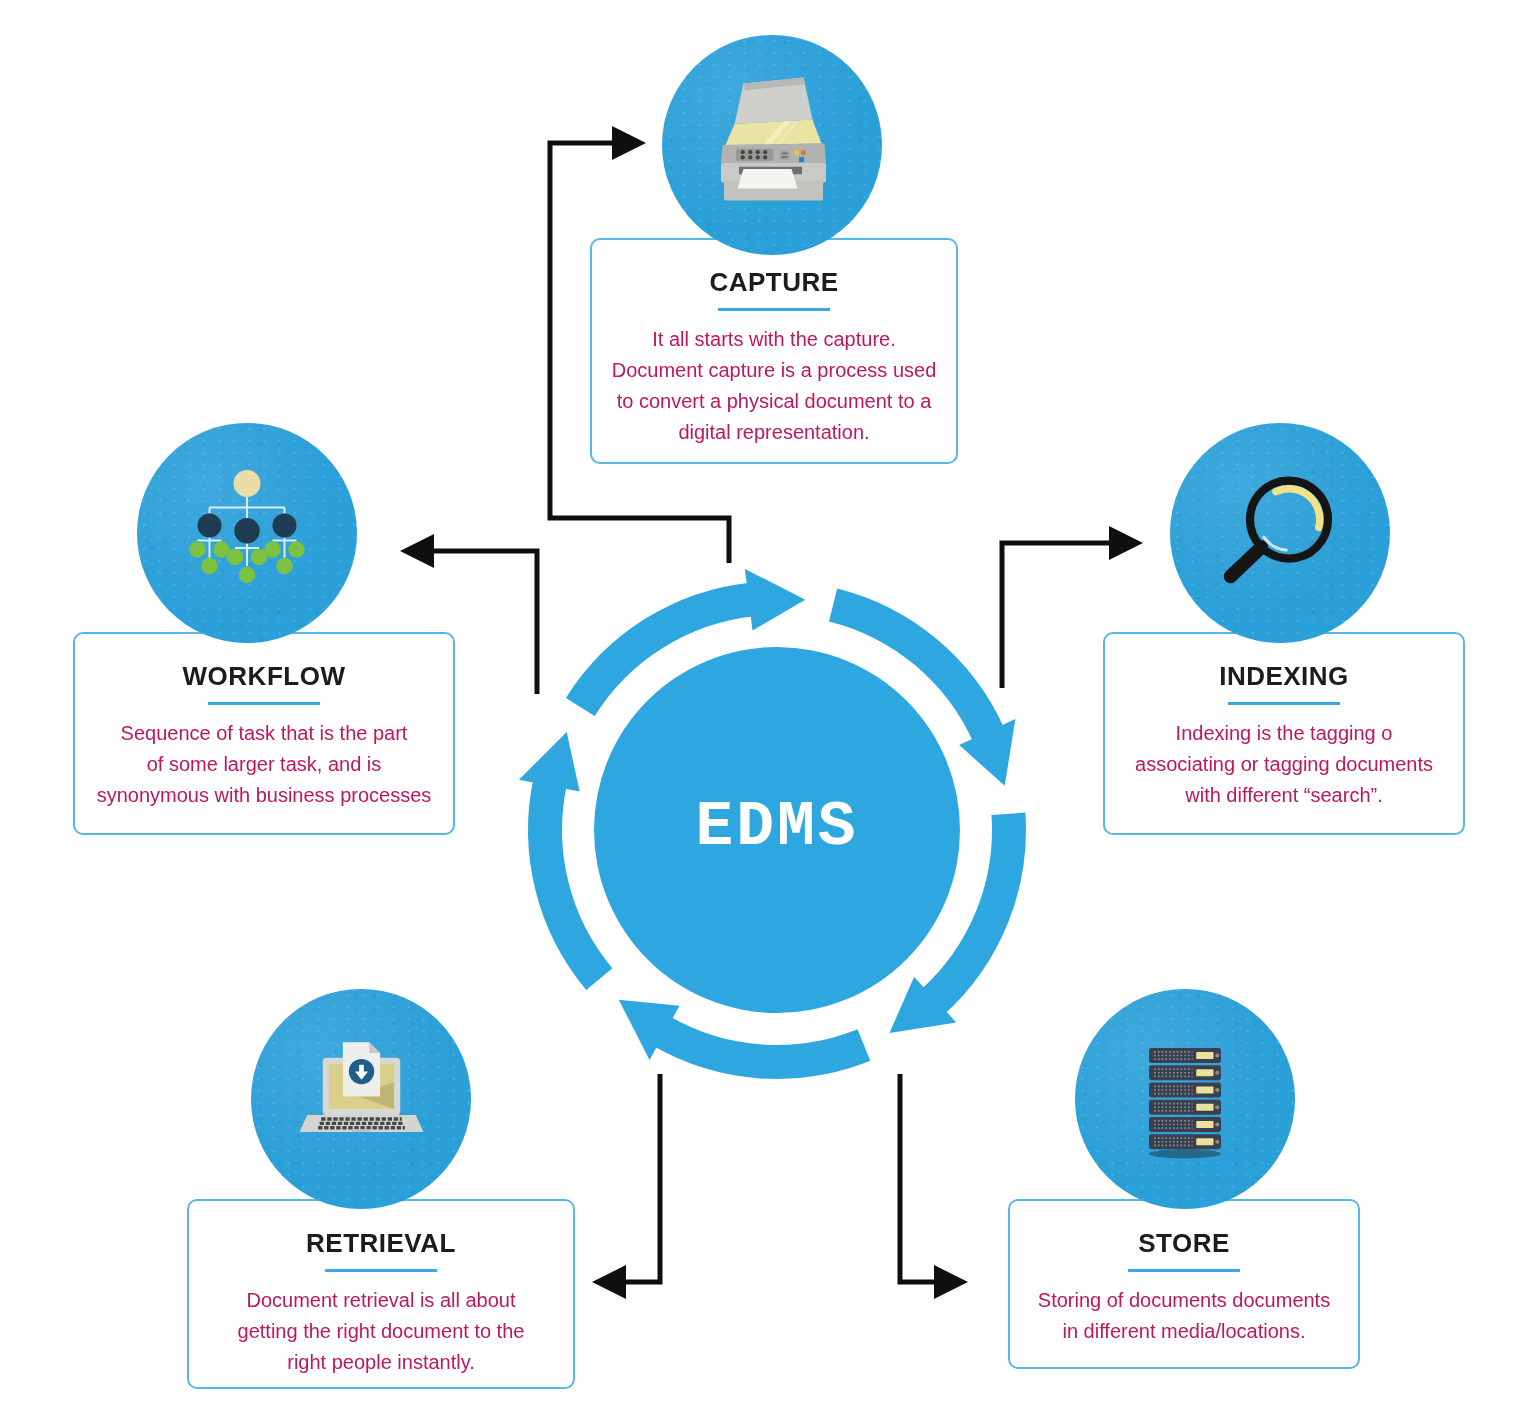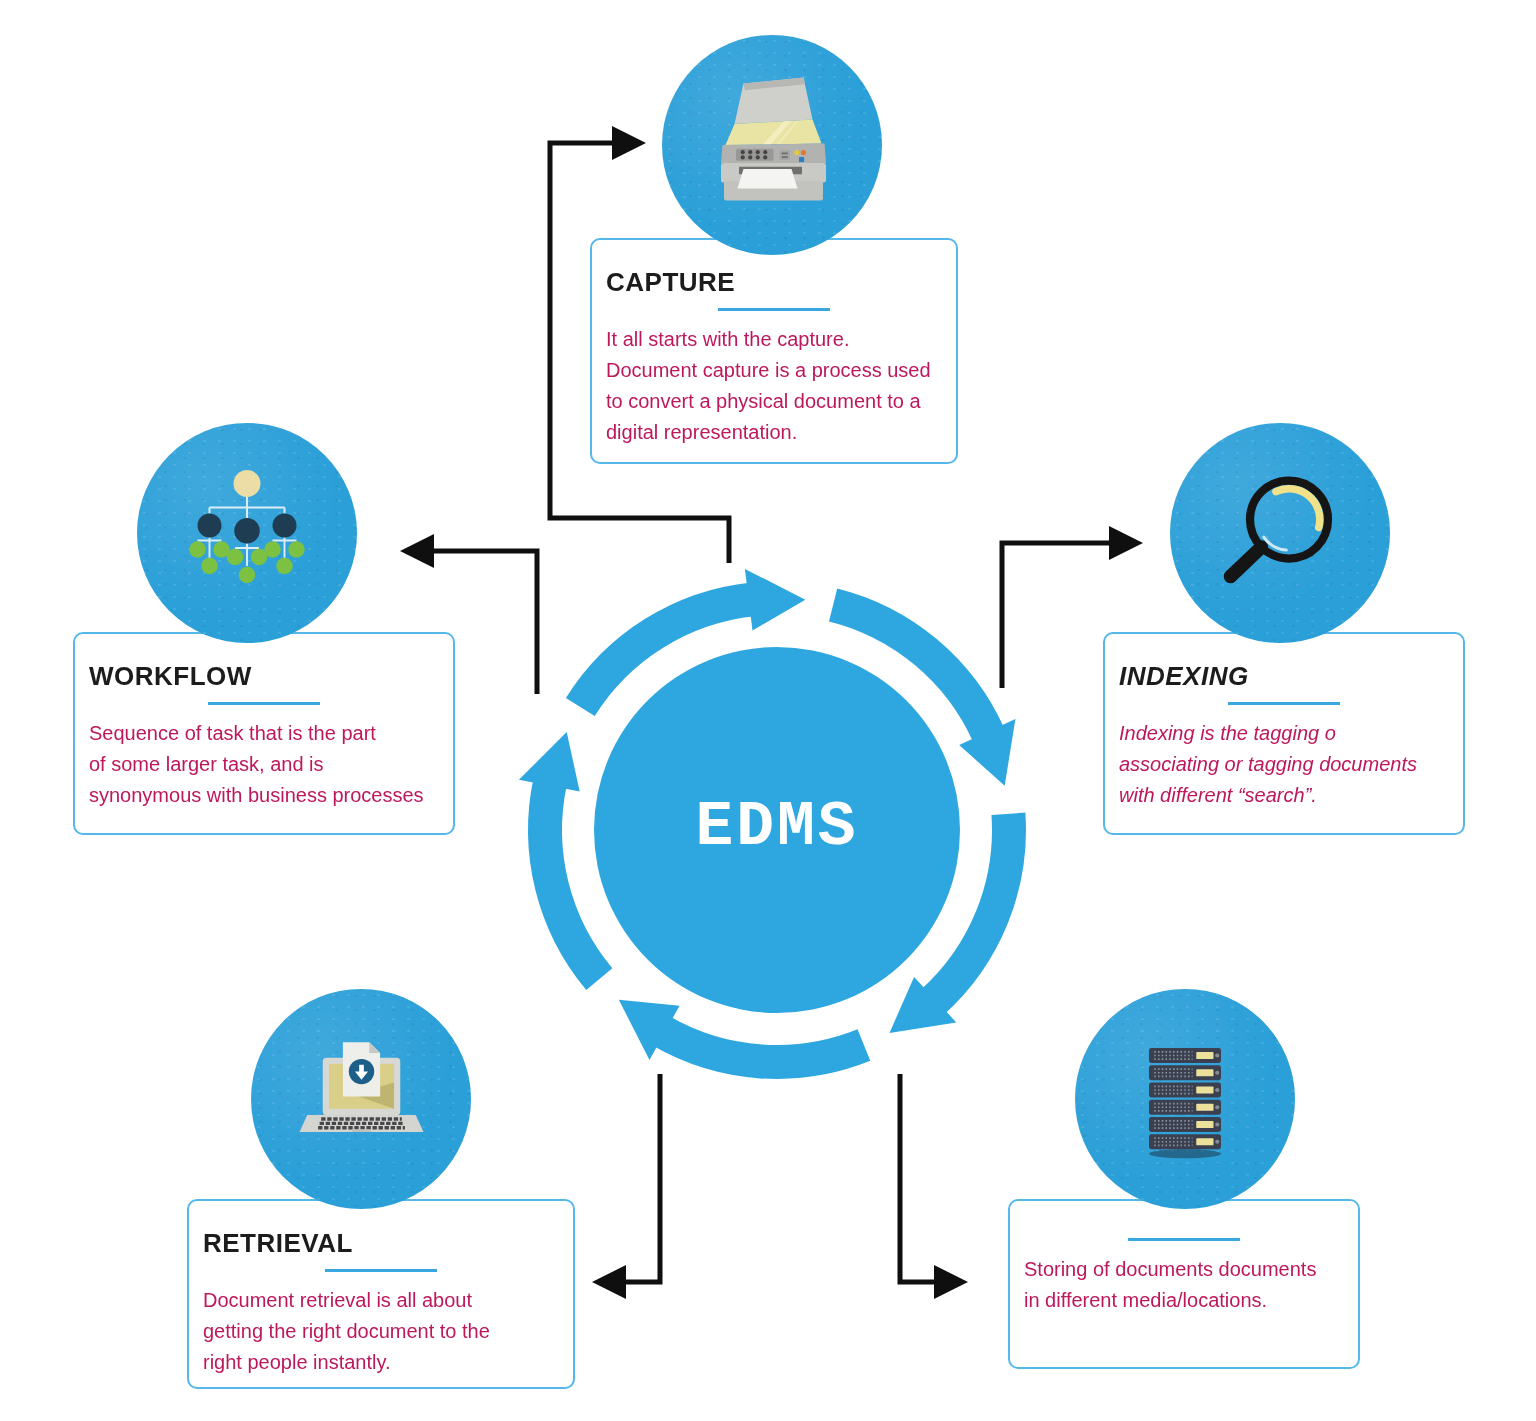--- a/index.html
+++ b/index.html
@@ -22,25 +22,25 @@
   }
   #disc-capture  { left:662px;  top:35px;  }
   #disc-workflow { left:137px;  top:423px; }
   #disc-indexing { left:1170px; top:423px; }
   #disc-retrieval{ left:251px;  top:989px; }
   #disc-store    { left:1075px; top:989px; }
 
   
   .card {
     position:absolute; background:#ffffff; border:2px solid #56b7ea; border-radius:10px;
-    z-index:2; box-sizing:border-box; padding:27px 14px 0;
+    z-index:2; text-align:center; box-sizing:border-box; padding:27px 14px 0;
   }
   #card-capture  { left:590px;  top:238px;  width:368px; height:226px; }
   #card-workflow { left:57px;   top:632px;  width:382px; height:203px;margin-left:16px; }
-  #card-indexing { left:1103px; top:632px;  width:362px; height:203px;font-style:italic; }
+  #card-indexing { left:1103px; top:632px;  width:362px; height:203px; }
   #card-retrieval{ left:187px;  top:1199px; width:388px; height:190px; }
   #card-store    { left:1008px; top:1199px; width:352px; height:170px; }
 
   .card-title {
     font-size:26px; font-weight:bold; letter-spacing:0.5px; color:#1c1c1c;
   }
   .rule {
     width:112px; height:3px; background:#3aa8e0; margin:10px auto 13px; border:0;
   }
   .card-desc {
@@ -259,18 +259,19 @@
           <line x1="29.5" y1="2.6" x2="55" y2="2.6" stroke="#8d949c" stroke-width="1.1" stroke-dasharray="1 1.5"></line>
           <line x1="29.5" y1="5" x2="55" y2="5" stroke="#8d949c" stroke-width="1.1" stroke-dasharray="1 1.5"></line>
           <line x1="29.5" y1="7.4" x2="55" y2="7.4" stroke="#8d949c" stroke-width="1.1" stroke-dasharray="1 1.5"></line>
           <rect x="57.5" y="2.6" width="11.5" height="4.8" rx="0.6" fill="#ece19b"></rect>
           <circle cx="71.5" cy="5" r="1.4" fill="#858c96"></circle>
         </g>
       </g>
     </svg>
   </div>
   <div class="card" id="card-store">
+    <div class="card-title">STORE</div>
     <div class="rule"></div>
     <div class="card-desc">Storing of documents documents
 in different media/locations.</div>
   </div>
 
 </div>
 
 </body></html>

